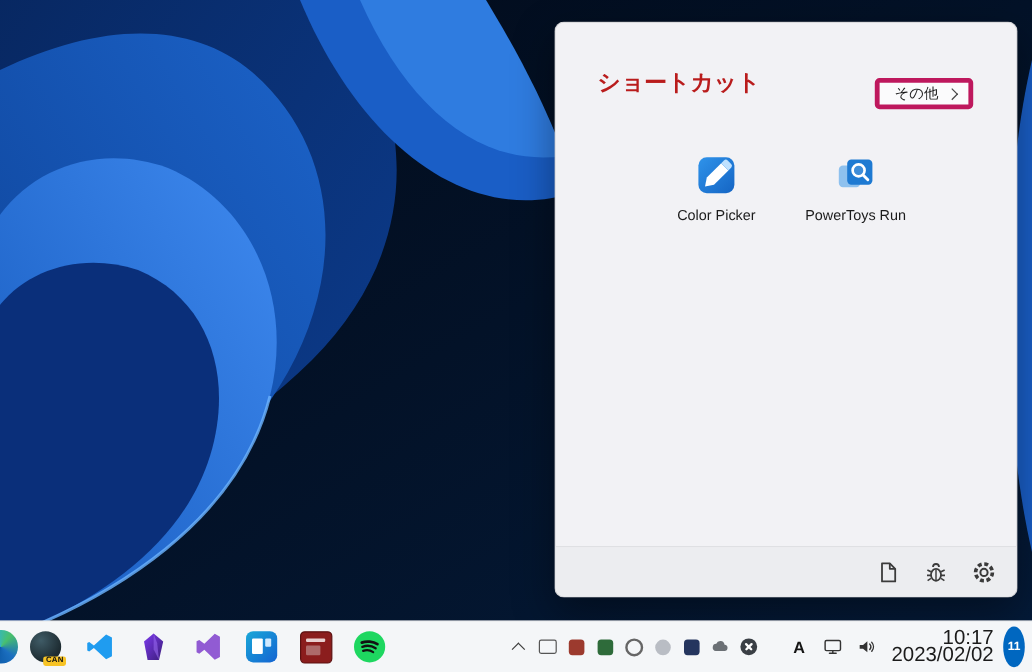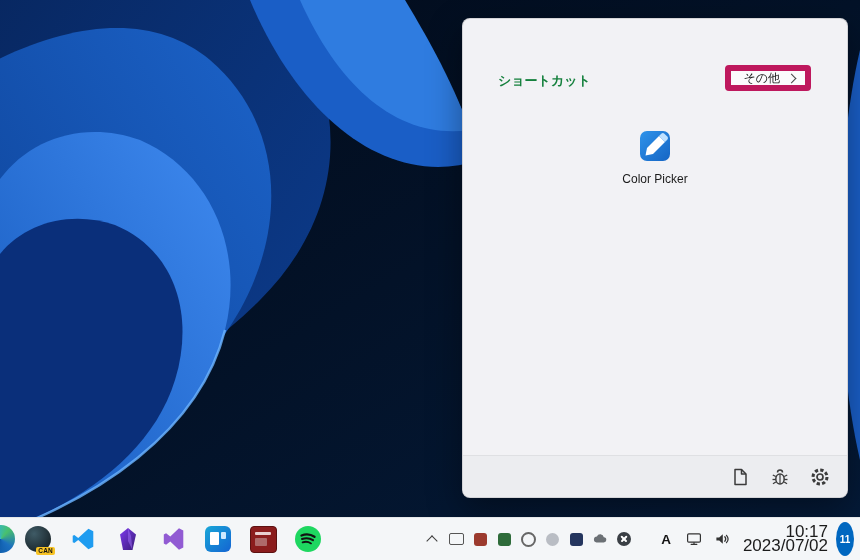--- a/index.html
+++ b/index.html
@@ -9,25 +9,25 @@
     background:#02060f;
   }
   
   .wallpaper{position:absolute;left:0;top:0;width:860px;height:518px;}
   
   .flyout{
     position:absolute;left:462px;top:18px;width:384px;height:478px;
     background:#f2f2f5;border:1px solid rgba(0,0,0,.12);border-radius:8px;
     box-shadow:0 12px 34px rgba(0,0,0,.38);
   }
-  .flyout-title{position:absolute;left:35px;top:53px;font-size:13px;font-weight:700;color:#15803d;}
+  .flyout-title{position:absolute;left:35px;top:37px;font-size:19px;font-weight:700;color:#b91c1c;}
   .more-btn{
     position:absolute;right:36px;top:46px;height:26px;box-sizing:border-box;
     display:flex;align-items:center;gap:8px;padding:0 10px 0 12px;
-    background:#fbfbfc;border:6px solid #be185d;border-radius:4px;
+    background:#fbfbfc;border:4px solid #be185d;border-radius:4px;
     font-size:12px;color:#1a1a1a;cursor:default;
   }
   .chev-right{width:6px;height:6px;border-top:1.5px solid #454545;border-right:1.5px solid #454545;transform:rotate(45deg);}
   .shortcut-row{position:absolute;left:0;top:110px;width:100%;display:flex;justify-content:center;gap:16px;}
   .shortcut{width:100px;display:flex;flex-direction:column;align-items:center;cursor:default;}
   .shortcut .lbl{margin-top:9px;font-size:12px;color:#1b1b1b;white-space:nowrap;}
   .flyout-footer{
     position:absolute;left:0;bottom:0;width:100%;height:42px;box-sizing:border-box;
     background:#ecedf0;border-top:1px solid #dfe0e3;border-radius:0 0 8px 8px;
     display:flex;align-items:center;justify-content:flex-end;gap:18px;padding-right:16px;
@@ -128,20 +128,29 @@
             <stop offset="1" stop-color="#1565c4"></stop>
           </linearGradient>
         </defs>
         <rect x="2" y="2" width="30" height="30" rx="7" fill="url(#cpg)"></rect>
         <path d="M21 7 l6 6 -12 12 -7.5 1.5 1.5 -7.5 z" fill="#ffffff"></path>
         <path d="M21 7 l6 6 2.3 -2.3 a2.2 2.2 0 0 0 0 -3.1 l-2.9 -2.9 a2.2 2.2 0 0 0 -3.1 0 z" fill="#bfe1ff"></path>
       </svg>
       <div class="lbl">Color Picker</div>
     </div>
 
+    <div class="shortcut">
+      <svg width="34" height="34" viewBox="0 0 34 34">
+        <rect x="3" y="9" width="18" height="18" rx="3.5" fill="#8ec1ee"></rect>
+        <rect x="10" y="4" width="21" height="21" rx="3.5" fill="#1e7ad2"></rect>
+        <circle cx="19.5" cy="13" r="5" fill="rgba(255,255,255,.15)" stroke="#ffffff" stroke-width="2.2"></circle>
+        <line x1="23.2" y1="16.8" x2="27.2" y2="20.8" stroke="#ffffff" stroke-width="2.4" stroke-linecap="round"></line>
+      </svg>
+      <div class="lbl">PowerToys Run</div>
+    </div>
   </div>
 
   <div class="flyout-footer">
     <div class="f-btn">
       <svg width="20" height="20" viewBox="0 0 20 20">
         <path d="M5 2.5 h6.5 l4.5 4.5 v10.5 h-11 z" fill="none" stroke="#3b3b3b" stroke-width="1.5" stroke-linejoin="round"></path>
         <path d="M11.5 2.5 v4.5 h4.5" fill="none" stroke="#3b3b3b" stroke-width="1.5" stroke-linejoin="round"></path>
       </svg>
     </div>
     <div class="f-btn">
@@ -257,17 +266,17 @@
       <svg width="20" height="20" viewBox="0 0 20 20">
         <path d="M3 8 h3.5 l4.5 -3.8 v11.6 l-4.5 -3.8 H3 z" fill="#333"></path>
         <path d="M13.5 7.2 a4.3 4.3 0 0 1 0 5.6" fill="none" stroke="#333" stroke-width="1.5" stroke-linecap="round"></path>
         <path d="M15.6 5.4 a7 7 0 0 1 0 9.2" fill="none" stroke="#333" stroke-width="1.5" stroke-linecap="round"></path>
       </svg>
     </div>
   </div>
 
   <div class="tb-clock">
     <div>10:17</div>
-    <div>2023/07/02</div>
+    <div>2023/02/02</div>
   </div>
 
   <div class="notif-badge">11</div>
 </div>
 
 </body></html>

